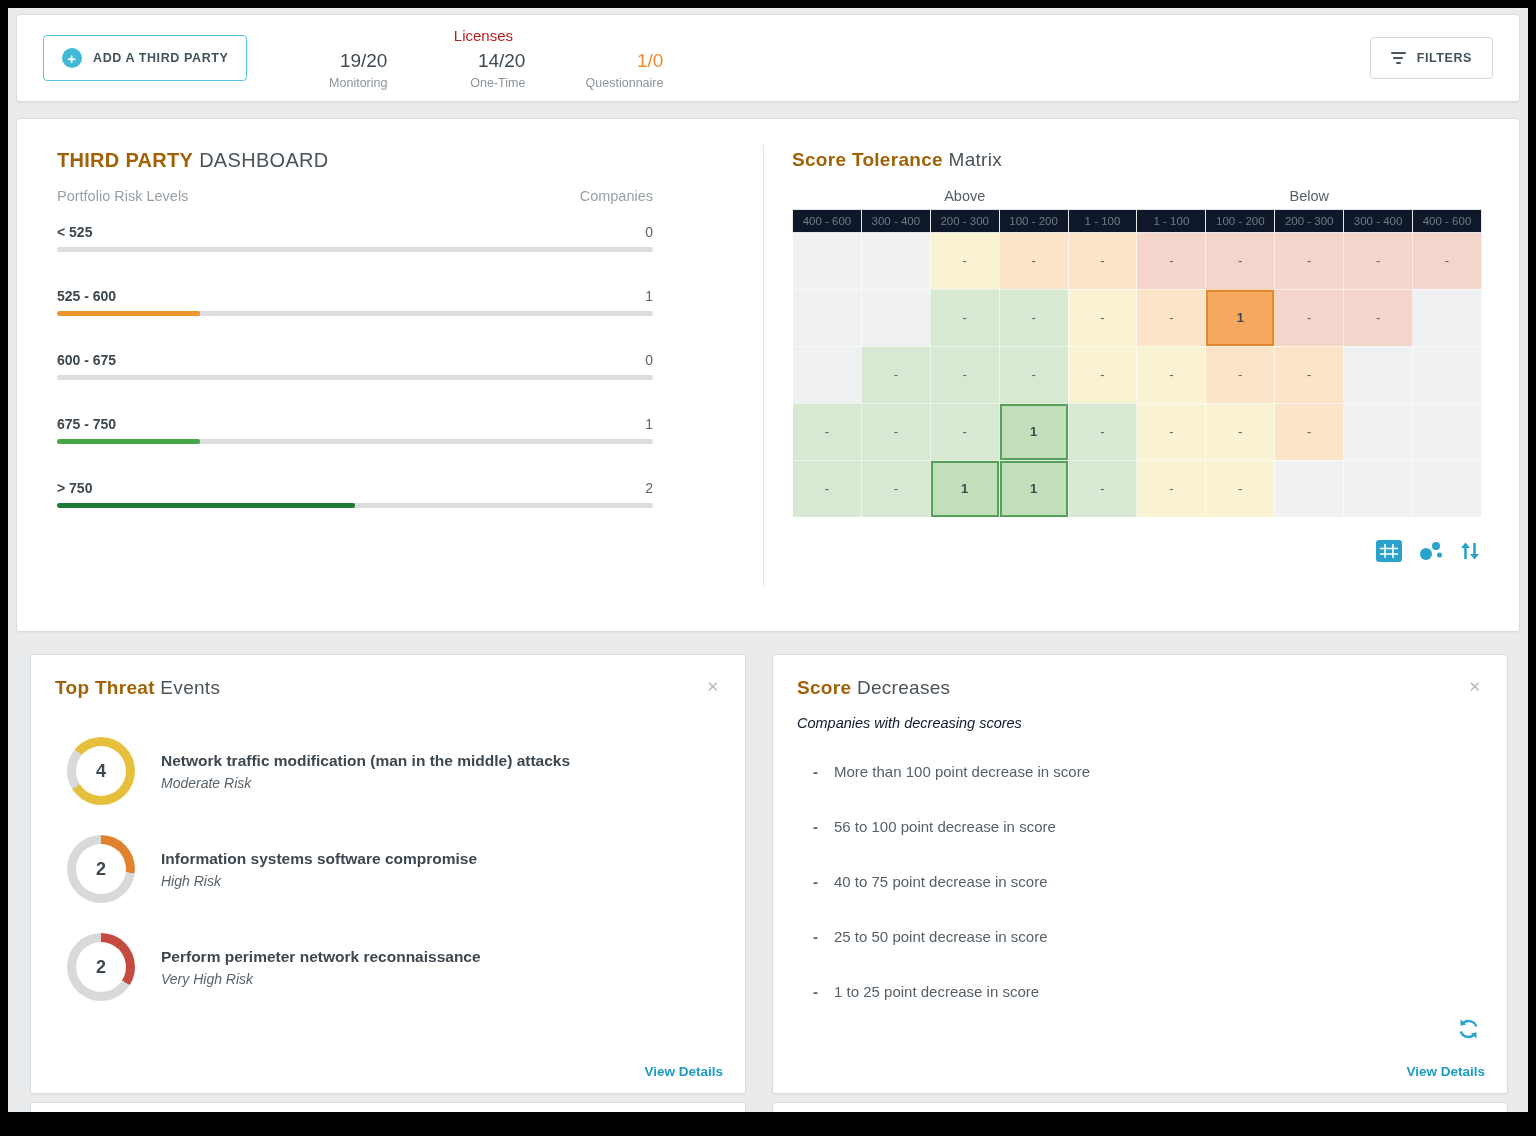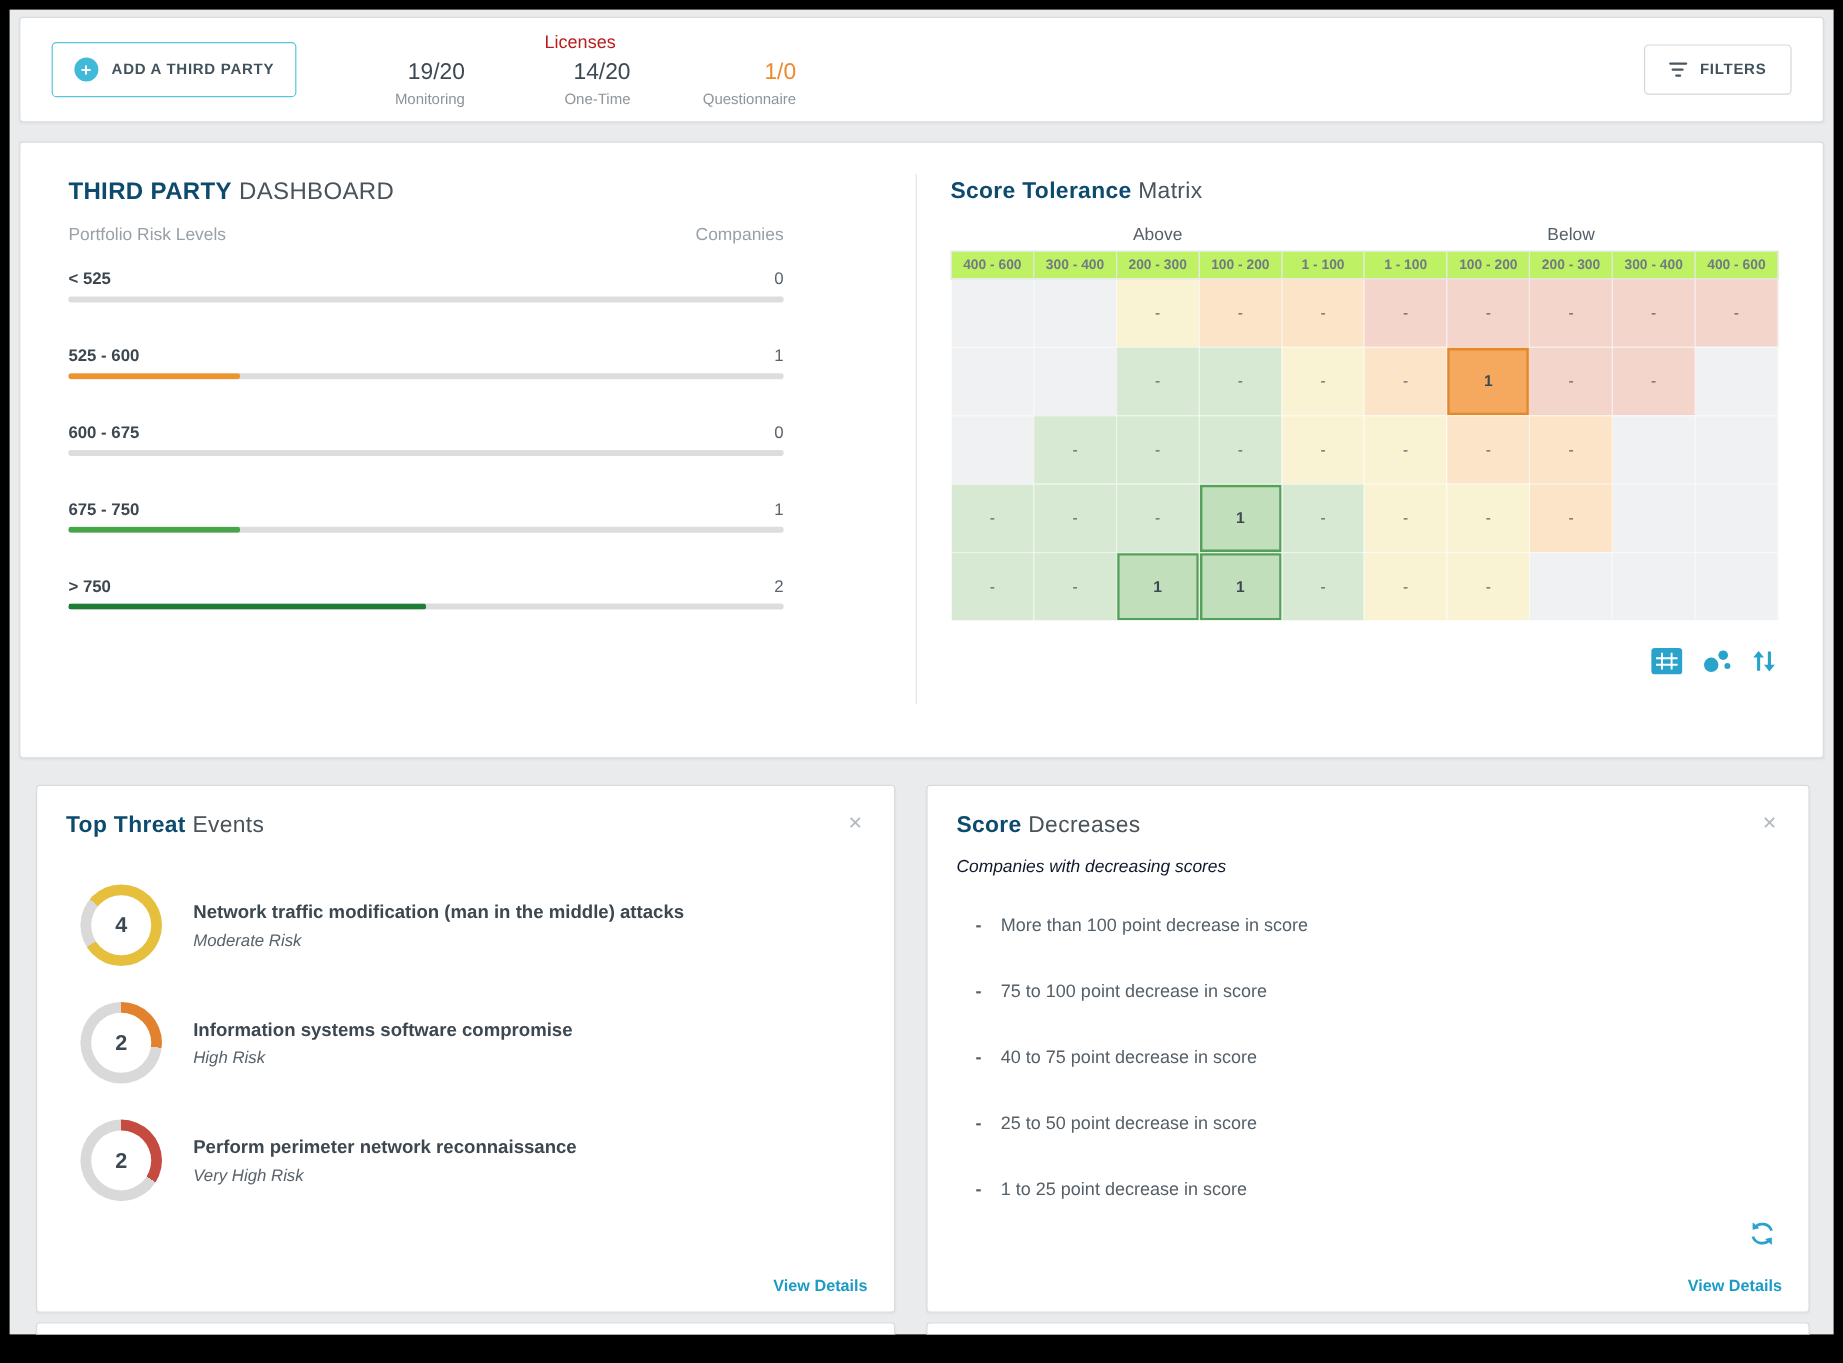--- a/index.html
+++ b/index.html
@@ -62,21 +62,21 @@
   }
   .filter-icon { display:flex; flex-direction:column; align-items:center; gap:3px; }
   .filter-icon i { display:block; height:2px; background:#49565f; border-radius:1px; }
   .filter-icon i:nth-child(1){ width:15px; }
   .filter-icon i:nth-child(2){ width:10px; }
   .filter-icon i:nth-child(3){ width:5px; }
 
   
   .main-card { margin:16px 8px 0; height:514px; display:flex; }
   .panel-title { margin:0; font-size:20px; font-weight:400; color:#4a5359; letter-spacing:.3px; }
-  .panel-title .accent { color:#0c4a6e; font-weight:700; }
+  .panel-title .accent { color:#a16207; font-weight:700; }
   .panel-title.small { font-size:19px; }
 
   .left-col { width:746px; padding:30px 110px 0 40px; }
   .left-col .panel-title { margin-bottom:16px; }
   .col-headers { display:flex; justify-content:space-between; font-size:14.5px; color:#98a0a6; margin-bottom:20px; }
   .risk-row { margin-bottom:36px;text-align:right; }
   .risk-top { display:flex; justify-content:space-between; align-items:flex-end; margin-bottom:7px; }
   .risk-label { font-weight:700; font-size:14px; color:#3d4750; }
   .risk-count { font-size:14px; color:#5a646c; }
   .risk-track { height:5px; background:#dcdddd; border-radius:2px; overflow:hidden; }
@@ -84,23 +84,23 @@
   .footnote { margin-top:6px; font-size:14.5px; color:#5a646c; }
 
   .v-divider { width:1px; background:#e3e6e8; margin:26px 0 44px; }
 
   .right-col { flex:1; padding:30px 30px 0 28px; }
   .right-col .panel-title { margin-bottom:12px; }
   table.matrix { border-collapse:collapse; table-layout:fixed; width:690px; margin-top:4px; }
   table.matrix th, table.matrix td { padding:0; }
   tr.group-row th { font-size:14.5px; font-weight:400; color:#555e66; height:26px; text-align:center; }
   tr.range-row th {
-    font-size:11.5px; font-weight:700; color:#707a82;
+    font-size:11.5px; font-weight:400; color:#707a82;
     height:23px; text-align:center;
-    border:1px solid #e4e6e8; background:#bef264;
+    border:1px solid #e4e6e8; background:#0f172a;
   }
   table.matrix td {
     width:69px; height:57px;
     text-align:center; vertical-align:middle;
     font-size:13px; color:#555e66;
     border:1px solid rgba(255,255,255,.55);
   }
   table.matrix td.hl { font-weight:700; color:#3d4952; }
   .matrix-tools { display:flex; justify-content:flex-end; align-items:center; gap:16px; margin-top:22px; padding-right:8px; }
   .tool { display:inline-flex; cursor:pointer; }
@@ -408,21 +408,21 @@
         <span class="close">✕</span>
       </div>
       <div class="dec-sub">Companies with decreasing scores</div>
       <div class="dec-list">
           <div class="dec-item">
             <span class="dec-bullet">-</span>
             <span>More than 100 point decrease in score</span>
           </div>
           <div class="dec-item">
             <span class="dec-bullet">-</span>
-            <span>75 to 100 point decrease in score</span>
+            <span>56 to 100 point decrease in score</span>
           </div>
           <div class="dec-item">
             <span class="dec-bullet">-</span>
             <span>40 to 75 point decrease in score</span>
           </div>
           <div class="dec-item">
             <span class="dec-bullet">-</span>
             <span>25 to 50 point decrease in score</span>
           </div>
           <div class="dec-item">

